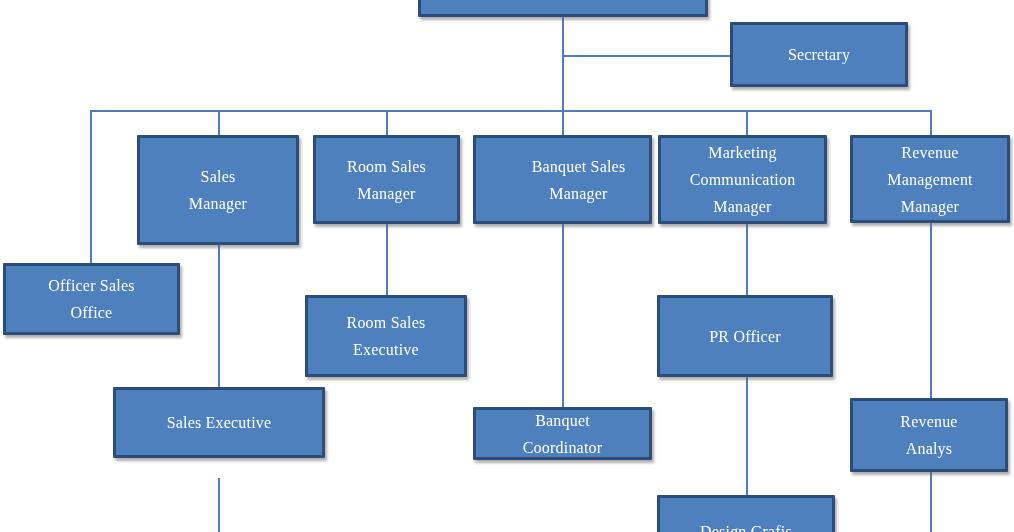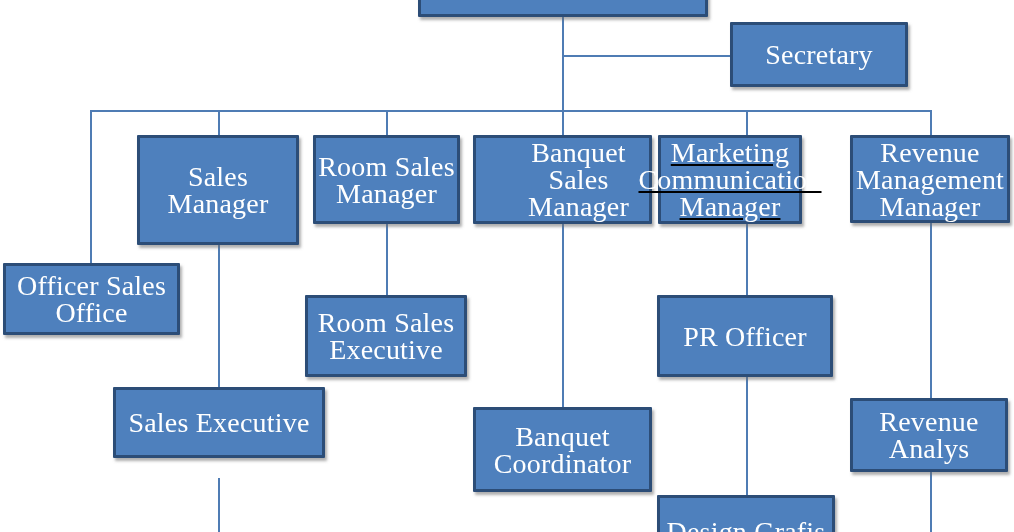--- a/index.html
+++ b/index.html
@@ -24,21 +24,21 @@
     border:3px solid var(--stroke);
     border-radius:1px;
     box-shadow:2px 3px 3px rgba(110,110,110,0.55);
     display:flex;
     align-items:center;
     justify-content:center;
     text-align:center;
   }
   .node .label{
     color:var(--text);
-    font-size:28px;
+    font-size:16px;
     line-height:27px;
     white-space:pre-line;
     letter-spacing:0.2px;
   }
   .connector{
     position:absolute;
     background:var(--line);
   }
 </style>
 </head>
@@ -72,21 +72,21 @@
 Manager</span>
     </div>
     <div class="node" style="left: 313px; top: 135px; width: 147px; height: 89px;">
       <span class="label">Room Sales
 Manager</span>
     </div>
     <div class="node" style="left: 473px; top: 135px; width: 179px; height: 89px; padding-left: 32px;">
       <span class="label">Banquet Sales
 Manager</span>
     </div>
-    <div class="node" style="left: 658px; top: 135px; width: 144px; height: 89px; text-decoration: underline;">
+    <div class="node" style="left: 658px; top: 135px; width: 169px; height: 89px;">
       <span class="label">Marketing
 Communication
 Manager</span>
     </div>
     <div class="node" style="left: 850px; top: 135px; width: 160px; height: 88px;">
       <span class="label">Revenue
 Management
 Manager</span>
     </div>
     <div class="node" style="left: 3px; top: 263px; width: 177px; height: 72px;">
@@ -96,21 +96,21 @@
     <div class="node" style="left: 305px; top: 295px; width: 162px; height: 82px;">
       <span class="label">Room Sales
 Executive</span>
     </div>
     <div class="node" style="left: 657px; top: 295px; width: 176px; height: 82px;">
       <span class="label">PR Officer</span>
     </div>
     <div class="node" style="left: 113px; top: 387px; width: 212px; height: 71px;">
       <span class="label">Sales Executive</span>
     </div>
-    <div class="node" style="left: 473px; top: 407px; width: 179px; height: 85px;">
+    <div class="node" style="left: 473px; top: 407px; width: 179px; height: 53px;">
       <span class="label">Banquet
 Coordinator</span>
     </div>
     <div class="node" style="left: 850px; top: 398px; width: 158px; height: 74px;">
       <span class="label">Revenue
 Analys</span>
     </div>
     <div class="node" style="left: 657px; top: 495px; width: 178px; height: 72px;">
       <span class="label">Design Grafis</span>
     </div>

